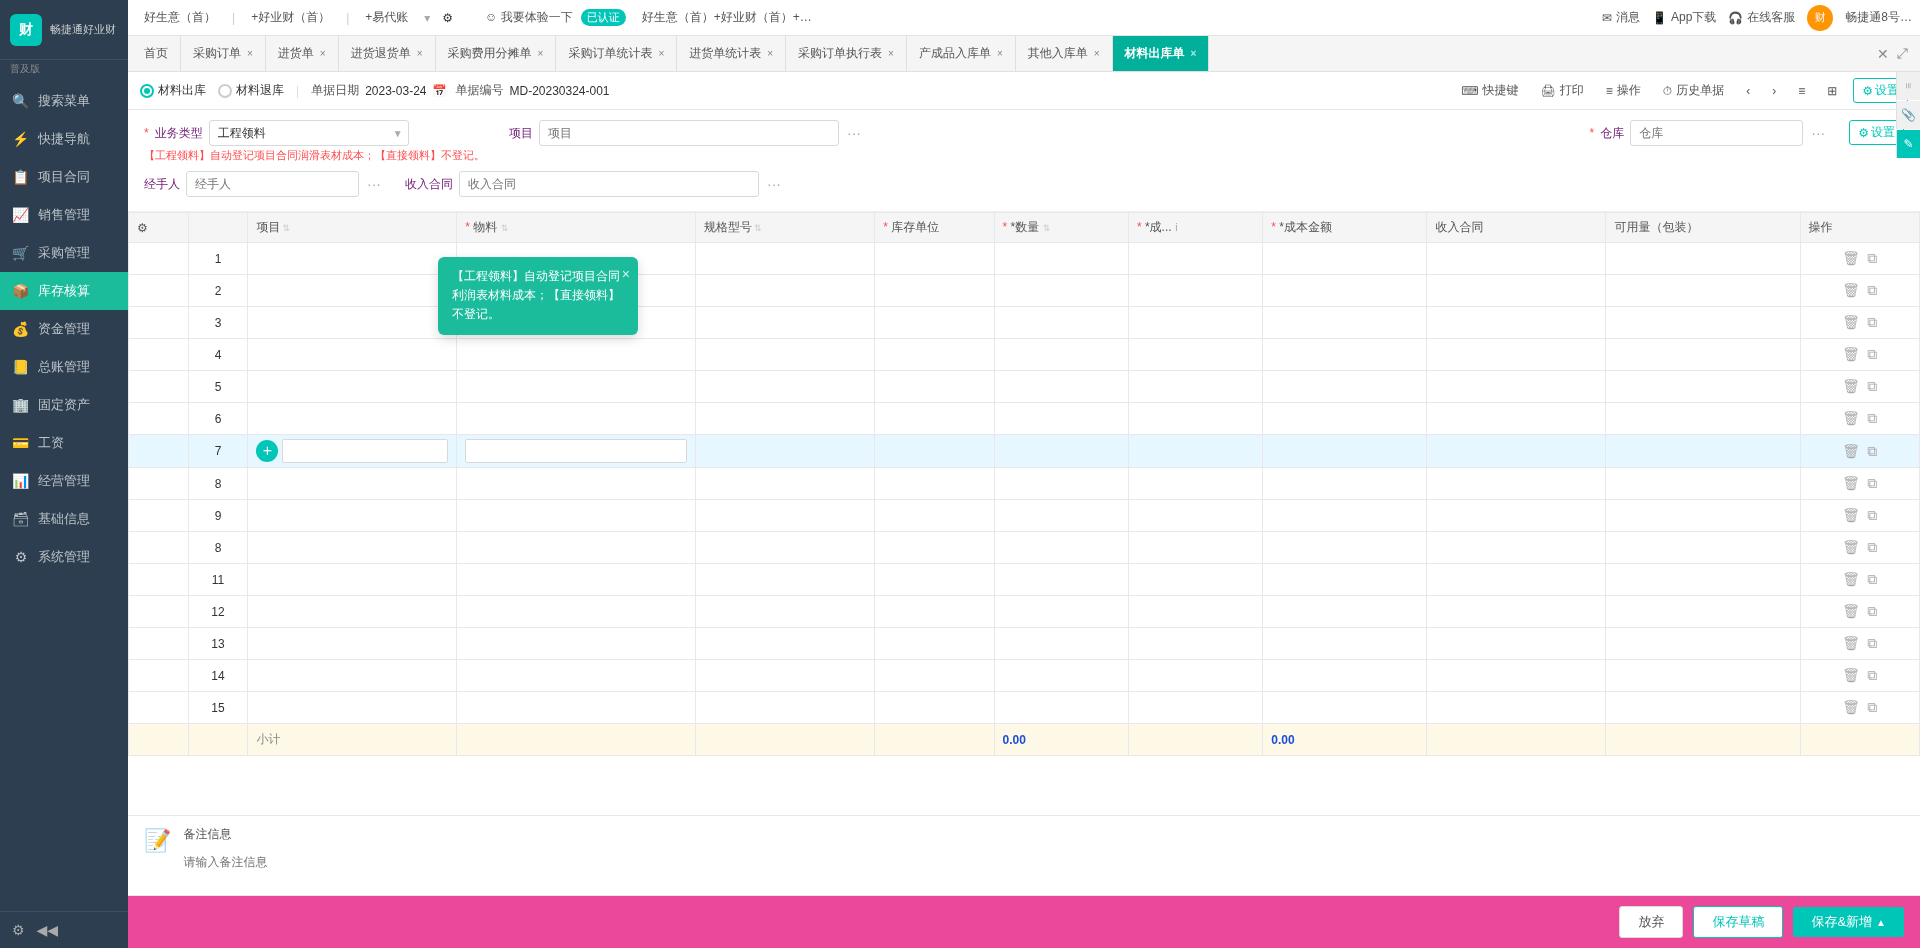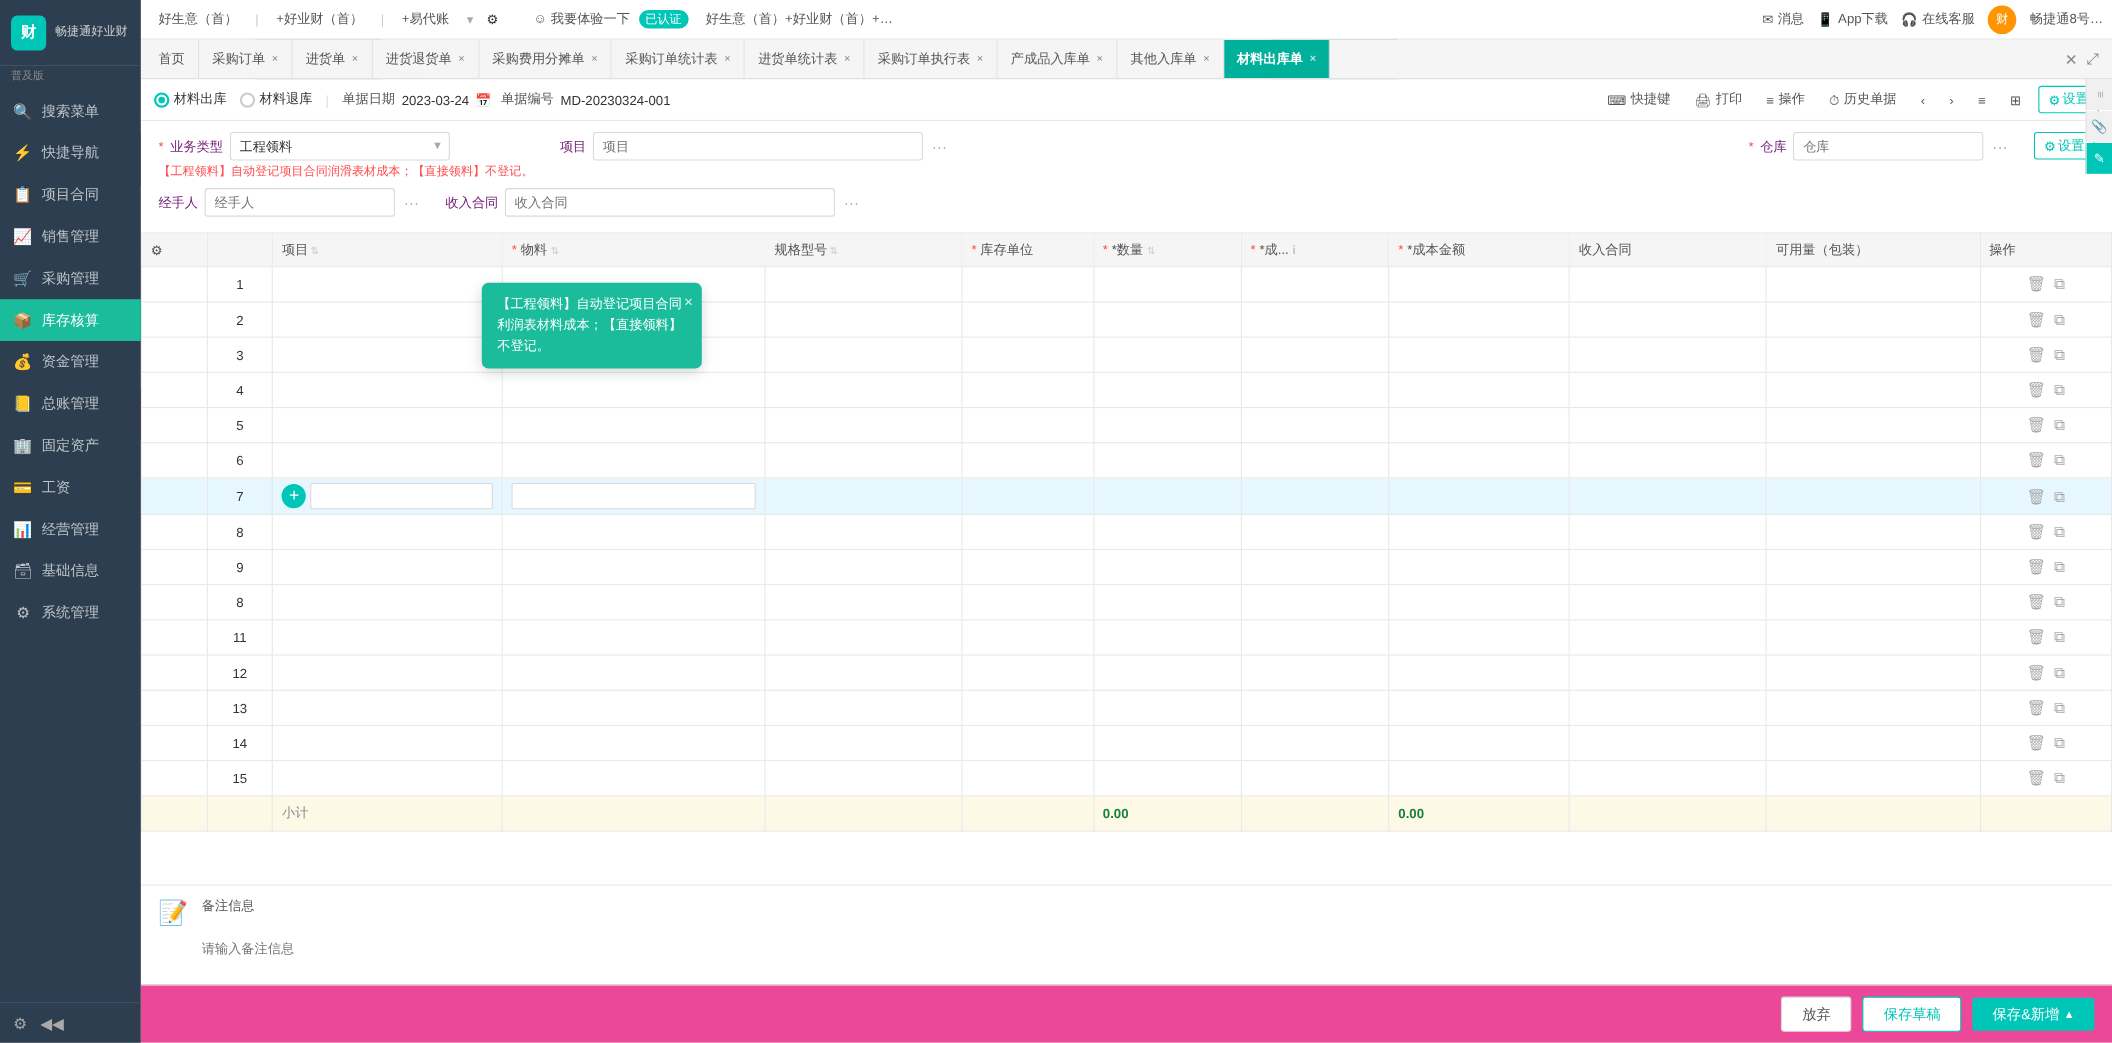--- a/index.html
+++ b/index.html
@@ -127,29 +127,29 @@
     .col-cost-amt { width: 110px; }
     .col-income { width: 120px; }
     .col-avail { width: 130px; }
     .col-num { width: 40px; }
 
     .th-required { color: #ff4d4f; }
     .th-info { color: #aaa; font-size: 11px; cursor: pointer; }
 
     .subtotal-row td { background: #fef9e7; font-size: 12px; color: #555; }
     .subtotal-label { color: #888; }
-    .subtotal-val { color: #15803d; font-weight: bold; }
+    .subtotal-val { color: #1d4ed8; font-weight: bold; }
 
     .action-icon { color: #aaa; cursor: pointer; font-size: 14px; padding: 0 2px; }
     .add-row-btn { display: inline-flex; align-items: center; justify-content: center; width: 22px; height: 22px; background: #00c6b8; color: #fff; border-radius: 50%; cursor: pointer; font-size: 16px; }
 
     
     .remarks-area { border-top: 1px solid #e8e8e8; padding: 10px 16px; flex-shrink: 0; display: flex; align-items: flex-start; gap: 12px; min-height: 70px; }
     .remarks-icon { color: #00c6b8; font-size: 22px; margin-top: 2px; }
-    .remarks-label { font-size: 12px; color: #555; margin-bottom: 22px; }
+    .remarks-label { font-size: 12px; color: #555; margin-bottom: 11px; }
     .remarks-input { width: 100%; border: none; outline: none; font-size: 12px; color: #aaa; resize: none; background: transparent; }
     .remarks-section { flex: 1; }
 
     
     .footer { border-top: 1px solid #e8e8e8; padding: 10px 16px; display: flex; align-items: center; justify-content: flex-end; gap: 10px; background: #ec4899; flex-shrink: 0; }
     .btn { padding: 6px 18px; border-radius: 3px; font-size: 13px; cursor: pointer; border: none; outline: none; }
     .btn-default { background: #fff; border: 1px solid #d9d9d9; color: #555; }
     .btn-outline { background: #fff; border: 1px solid #00c6b8; color: #00c6b8; }
     .btn-primary { background: #00c6b8; color: #fff; display: flex; align-items: center; gap: 4px; }
 

